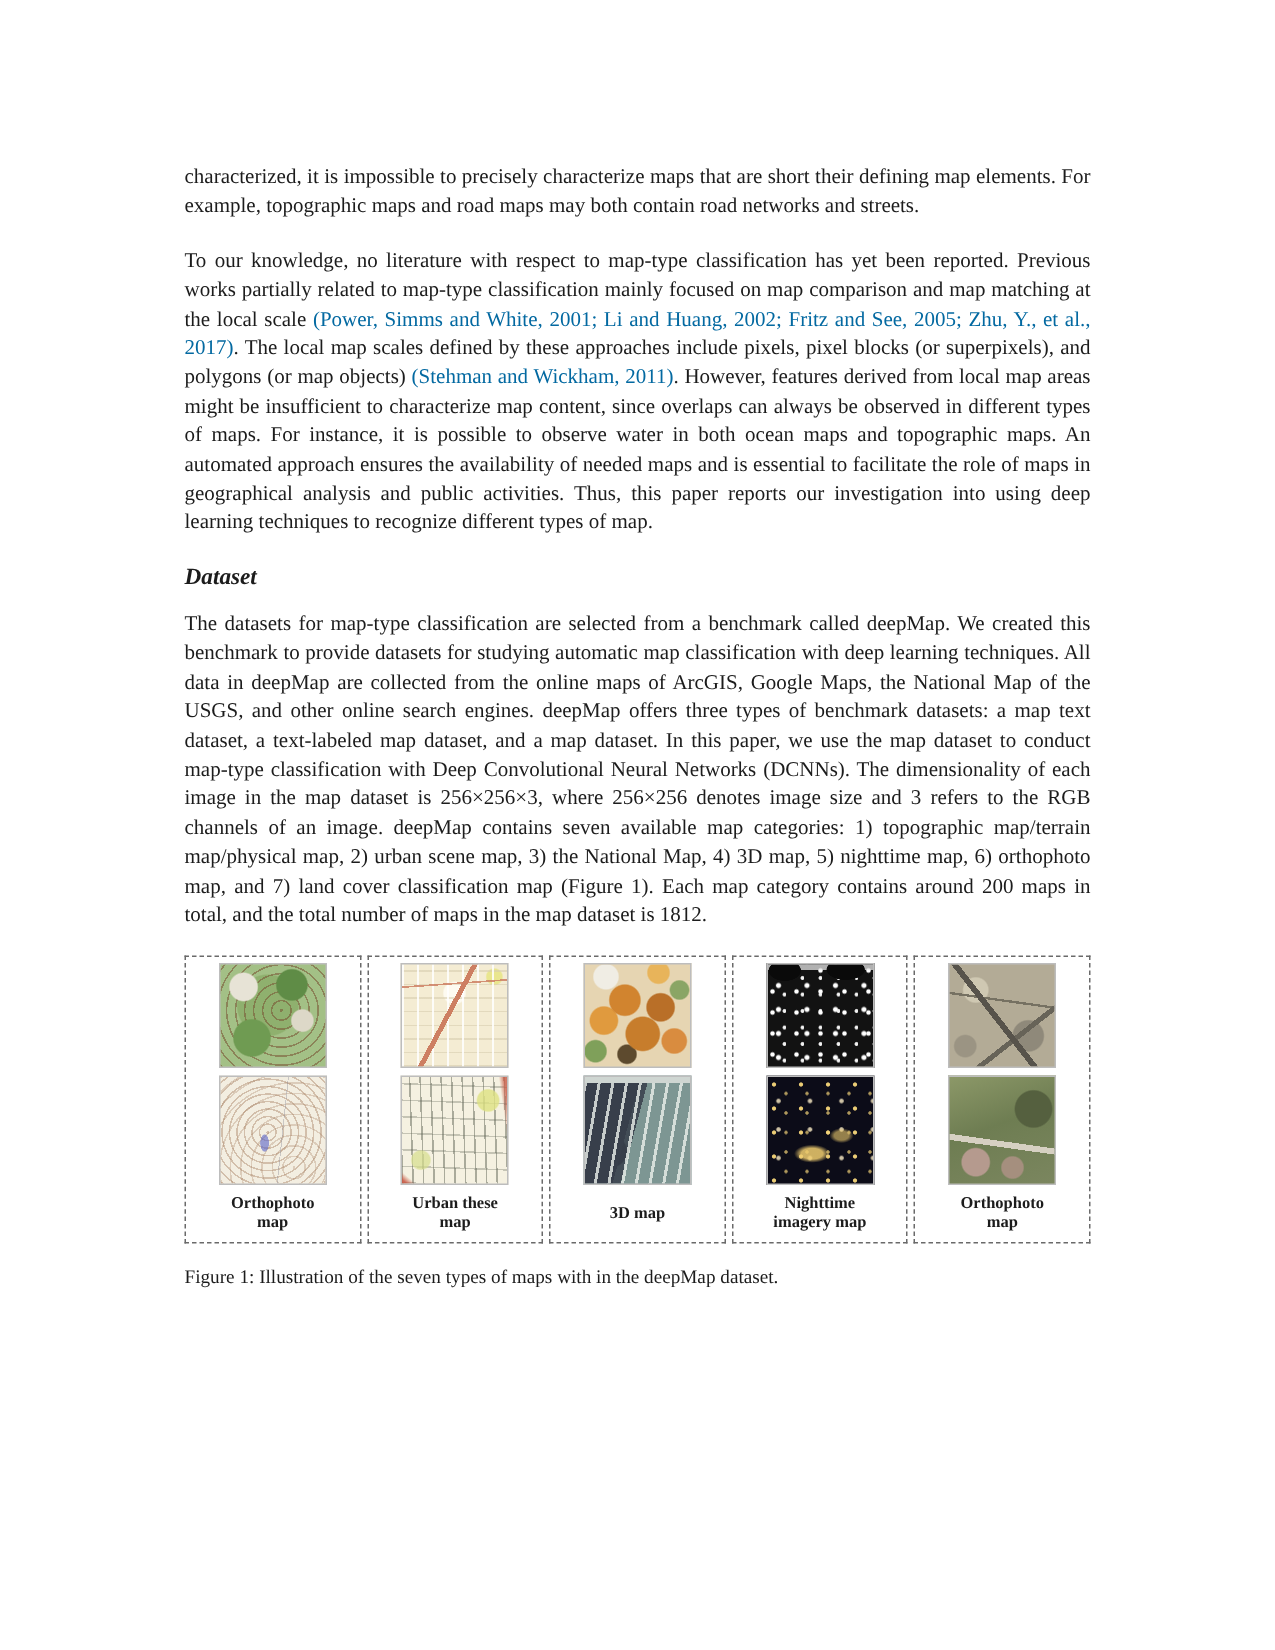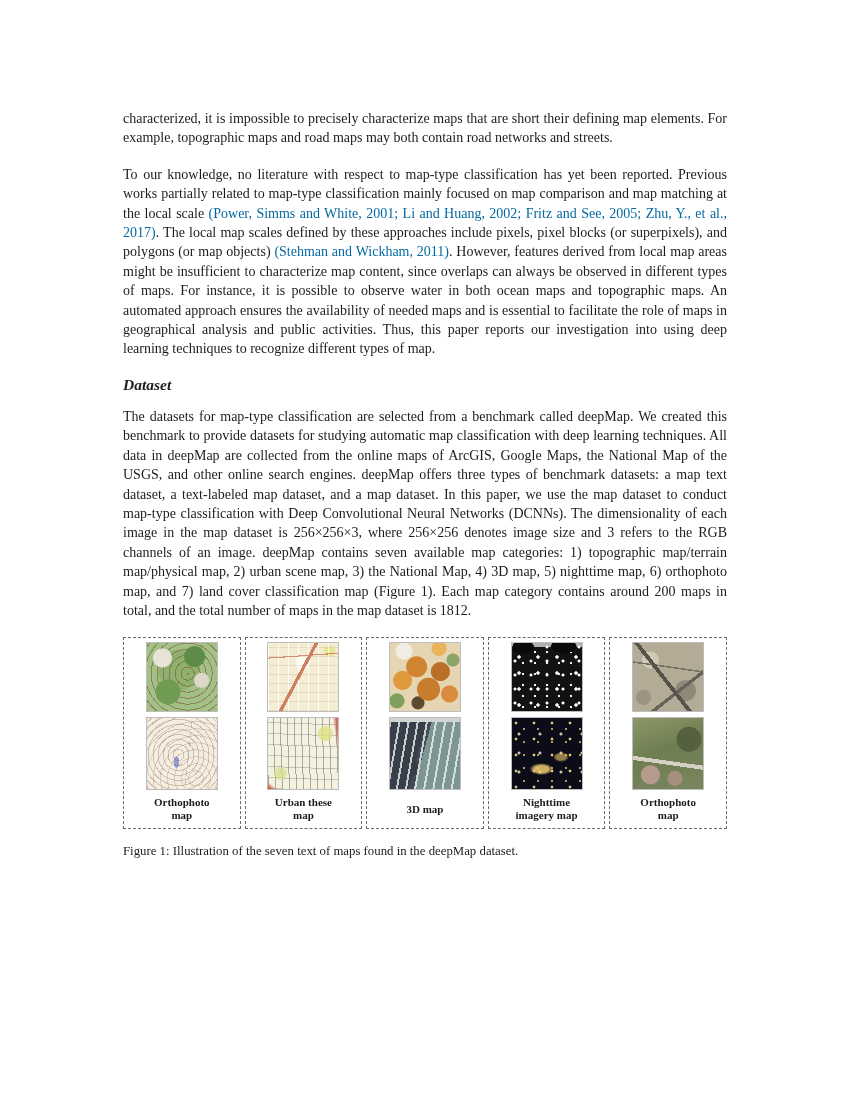--- a/index.html
+++ b/index.html
@@ -283,16 +283,16 @@
         <div class="thumb bottom th-ortho-b"></div>
         <div class="map-label">
           <span>Orthophoto</span>
           <span>map</span>
         </div>
       </div>
 
 
     </div>
 
-    <div class="fig-caption"><span>Figure 1: Illustration of the seven text of maps found in the </span><span class="em">deepMap</span><span> dataset.</span></div>
+    <div class="fig-caption"><span>Figure 1: Illustration of the seven types of maps with in the </span><span class="em">deepMap</span><span> dataset.</span></div>
 
   </div>
 </div>
 
 </body></html>

